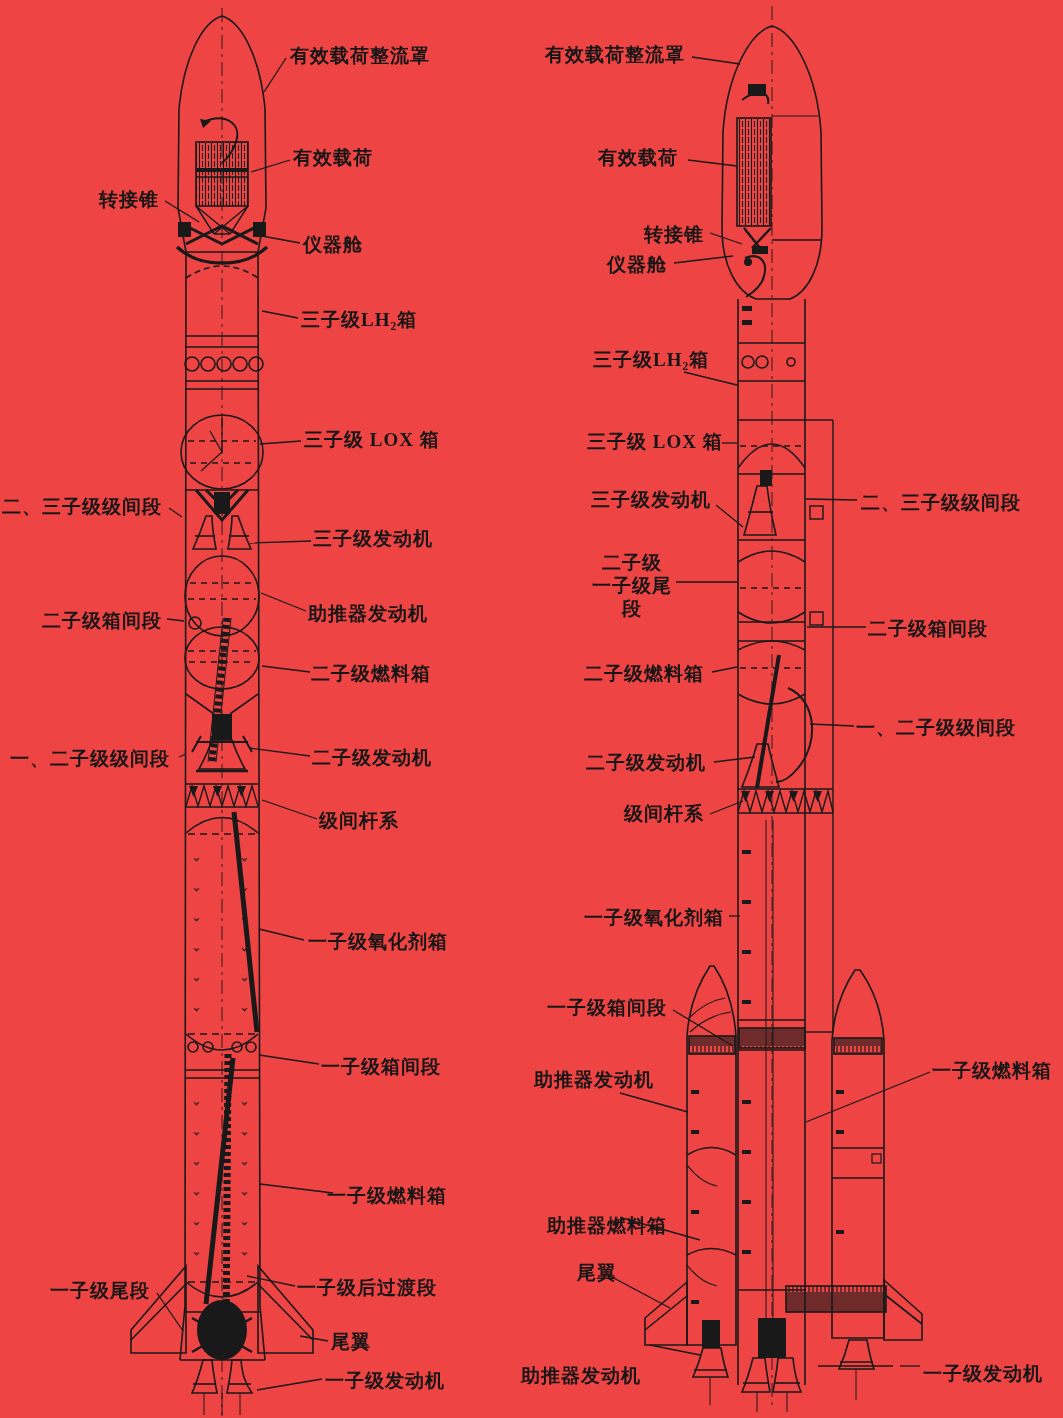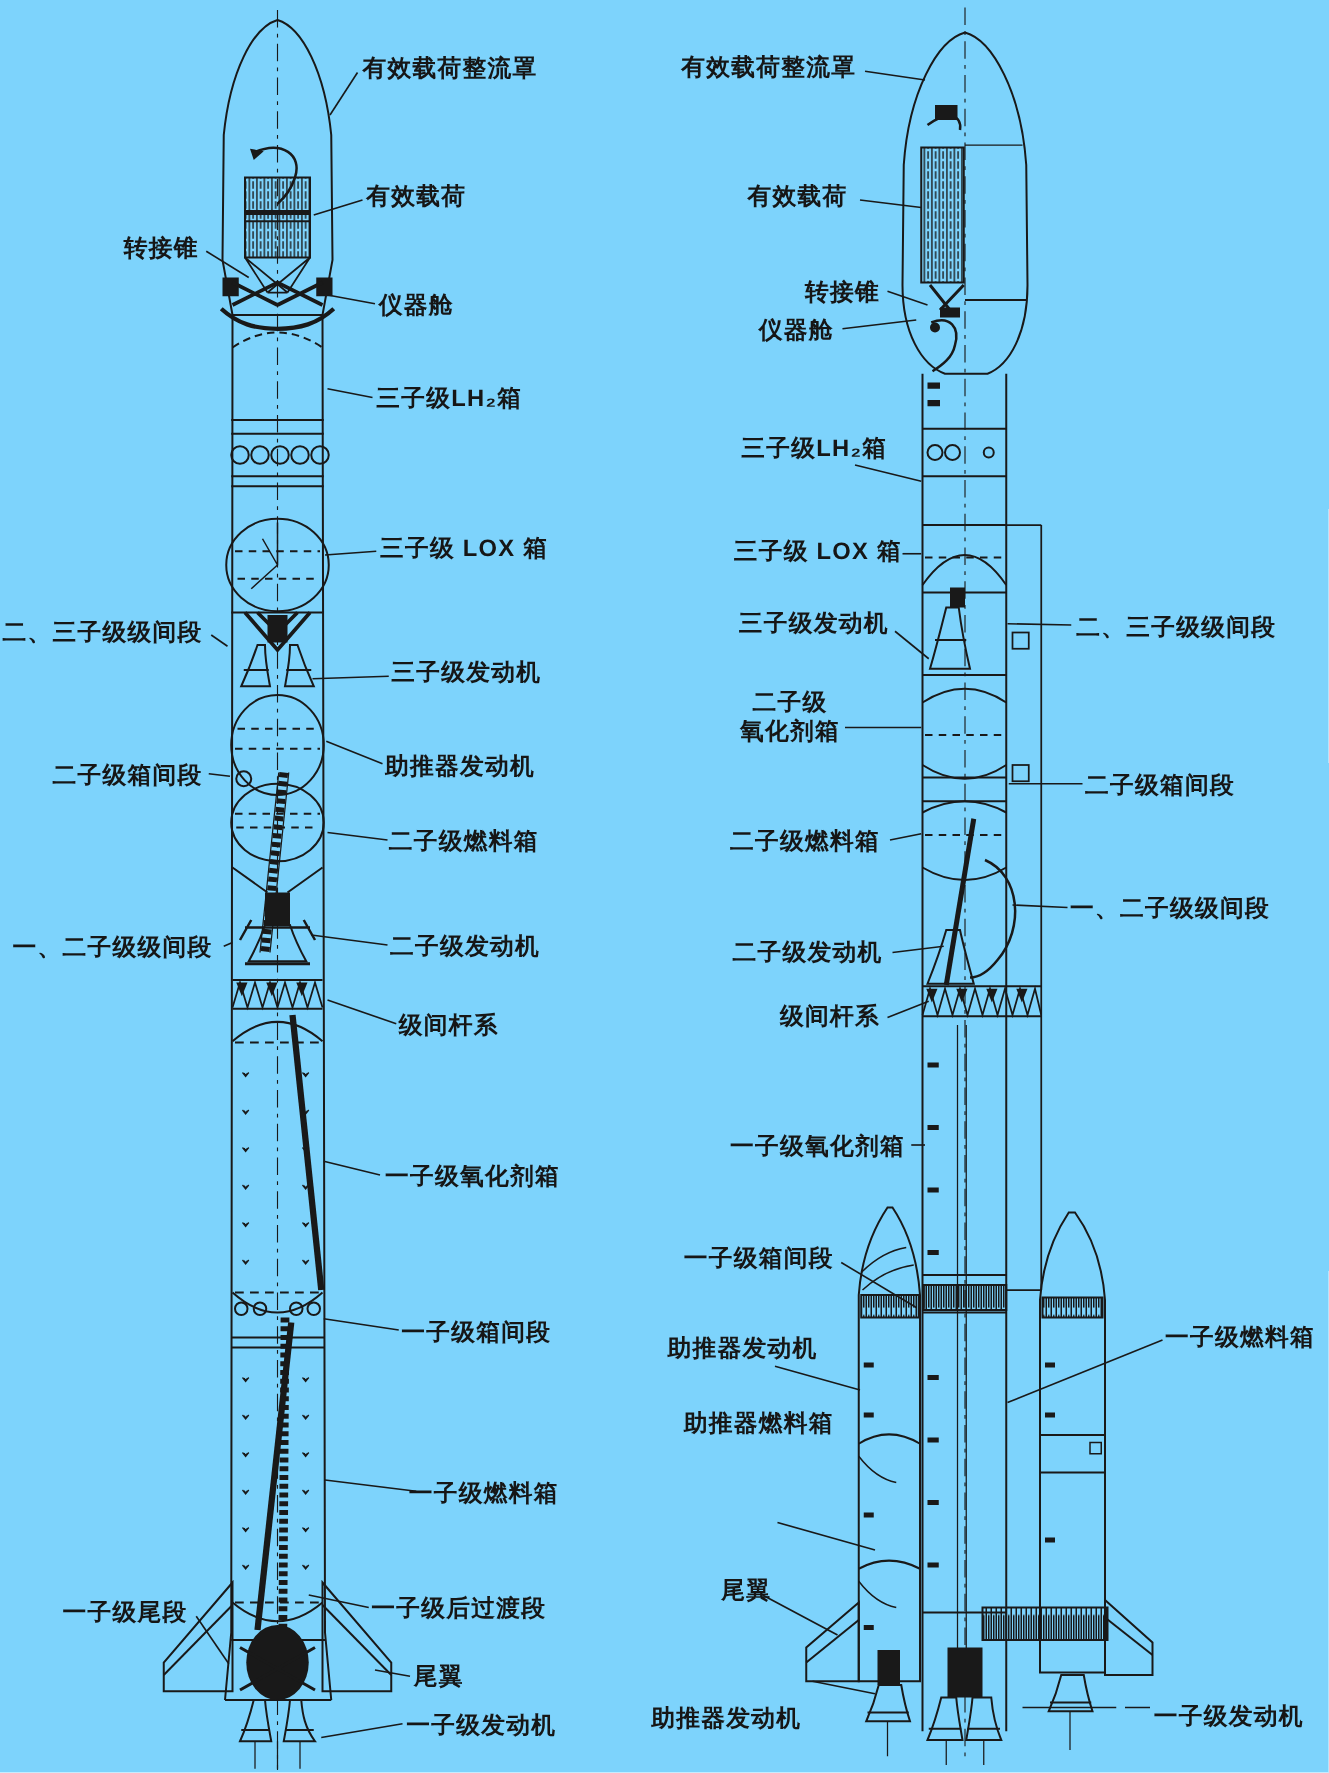--- a/index.html
+++ b/index.html
@@ -1,17 +1,17 @@
 <!DOCTYPE html>
 <html><head>
 <meta charset="utf-8">
 <style>
   html,body{margin:0;padding:0;background:#ffffff;}
-  .stage{position:relative;width:1063px;height:1418px;background:#7dd3fc;overflow:hidden;
-         font-family:Liberation Sans, sans-serif;}
+  .stage{position:relative;width:1063px;height:1418px;background:#ef4444;overflow:hidden;
+         font-family:Liberation Serif, serif;}
   .stage svg{position:absolute;left:0;top:0;}
   .lbl{position:absolute;font-size:19px;line-height:1.22;font-weight:600;color:#161616;
        letter-spacing:1px;white-space:pre-line;}
   .ctr{text-align:center;width:92px;}
 </style>
 </head>
 <body>
 
 <div class="stage">
 
@@ -348,28 +348,28 @@
 <div class="lbl" style="left:325px;top:1369px">一子级发动机</div>
 
 <div class="lbl" style="left:545px;top:43px">有效载荷整流罩</div>
 <div class="lbl" style="left:598px;top:146px">有效载荷</div>
 <div class="lbl" style="left:644px;top:223px">转接锥</div>
 <div class="lbl" style="left:607px;top:253px">仪器舱</div>
 <div class="lbl" style="left:593px;top:348px">三子级LH₂箱</div>
 <div class="lbl" style="left:587px;top:430px">三子级 LOX 箱</div>
 <div class="lbl" style="left:591px;top:488px">三子级发动机</div>
 <div class="lbl ctr" style="left:586px;top:551px">二子级
-氧化剂箱</div>
+一子级尾段</div>
 <div class="lbl" style="left:584px;top:662px">二子级燃料箱</div>
 <div class="lbl" style="left:586px;top:751px">二子级发动机</div>
 <div class="lbl" style="left:624px;top:802px">级间杆系</div>
 <div class="lbl" style="left:584px;top:906px">一子级氧化剂箱</div>
 <div class="lbl" style="left:547px;top:996px">一子级箱间段</div>
 <div class="lbl" style="left:534px;top:1068px">助推器发动机</div>
-<div class="lbl" style="left:547px;top:1128px">助推器燃料箱</div>
+<div class="lbl" style="left:547px;top:1214px">助推器燃料箱</div>
 <div class="lbl" style="left:577px;top:1261px">尾翼</div>
 <div class="lbl" style="left:521px;top:1364px">助推器发动机</div>
 <div class="lbl" style="left:861px;top:491px">二、三子级级间段</div>
 <div class="lbl" style="left:868px;top:617px">二子级箱间段</div>
 <div class="lbl" style="left:856px;top:716px">一、二子级级间段</div>
 <div class="lbl" style="left:932px;top:1059px">一子级燃料箱</div>
 <div class="lbl" style="left:923px;top:1362px">一子级发动机</div>
 
 </div>
 

